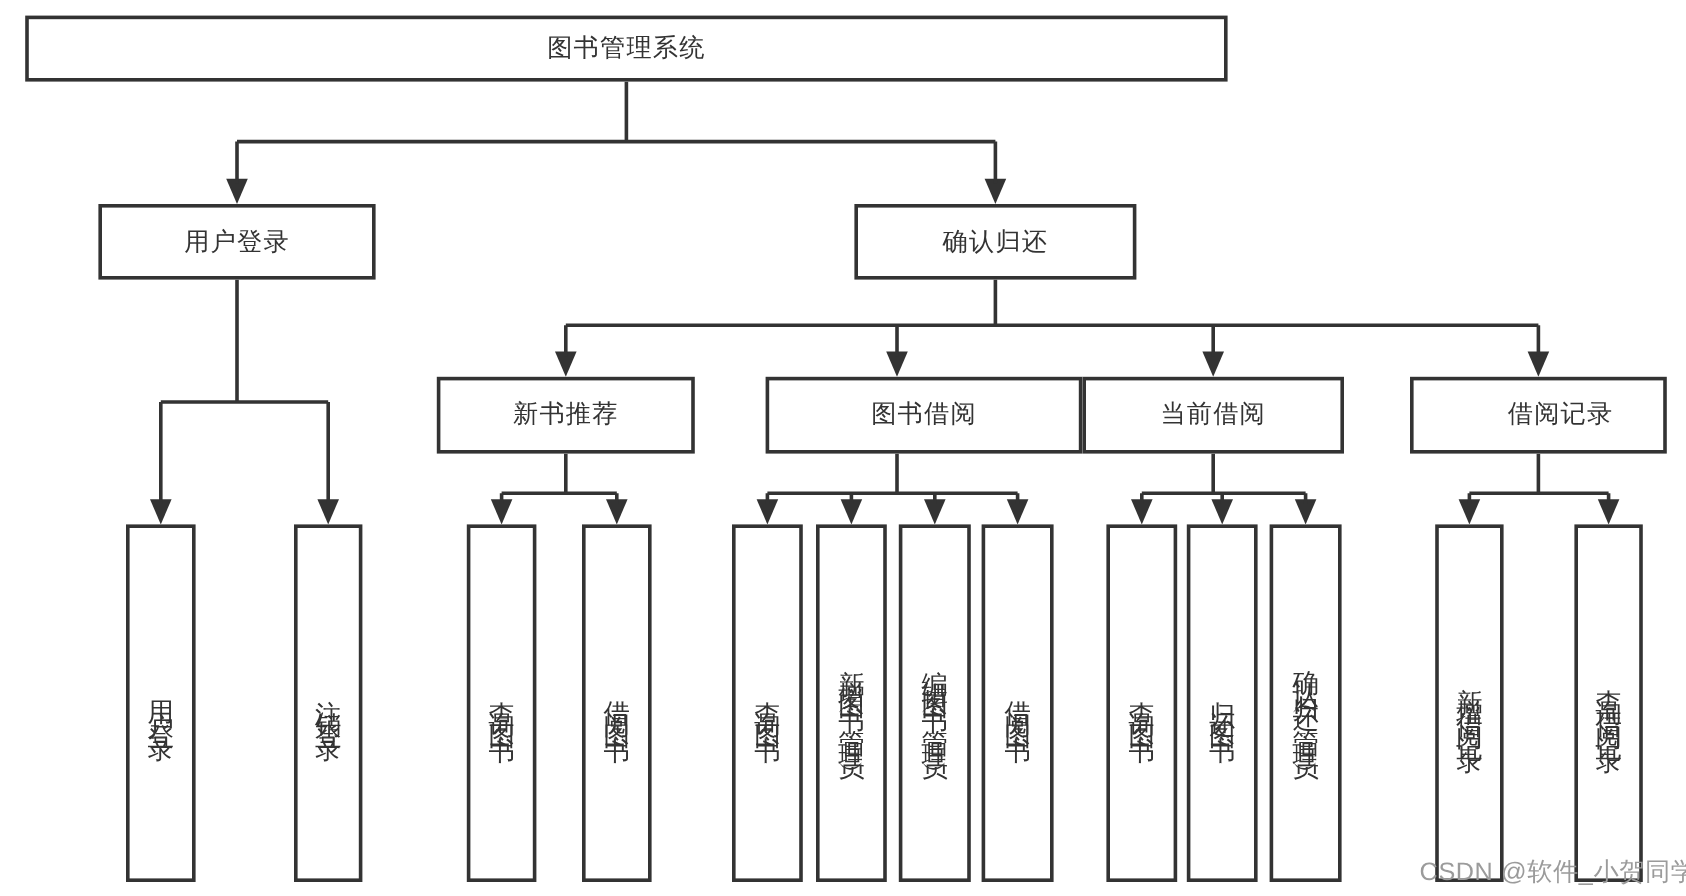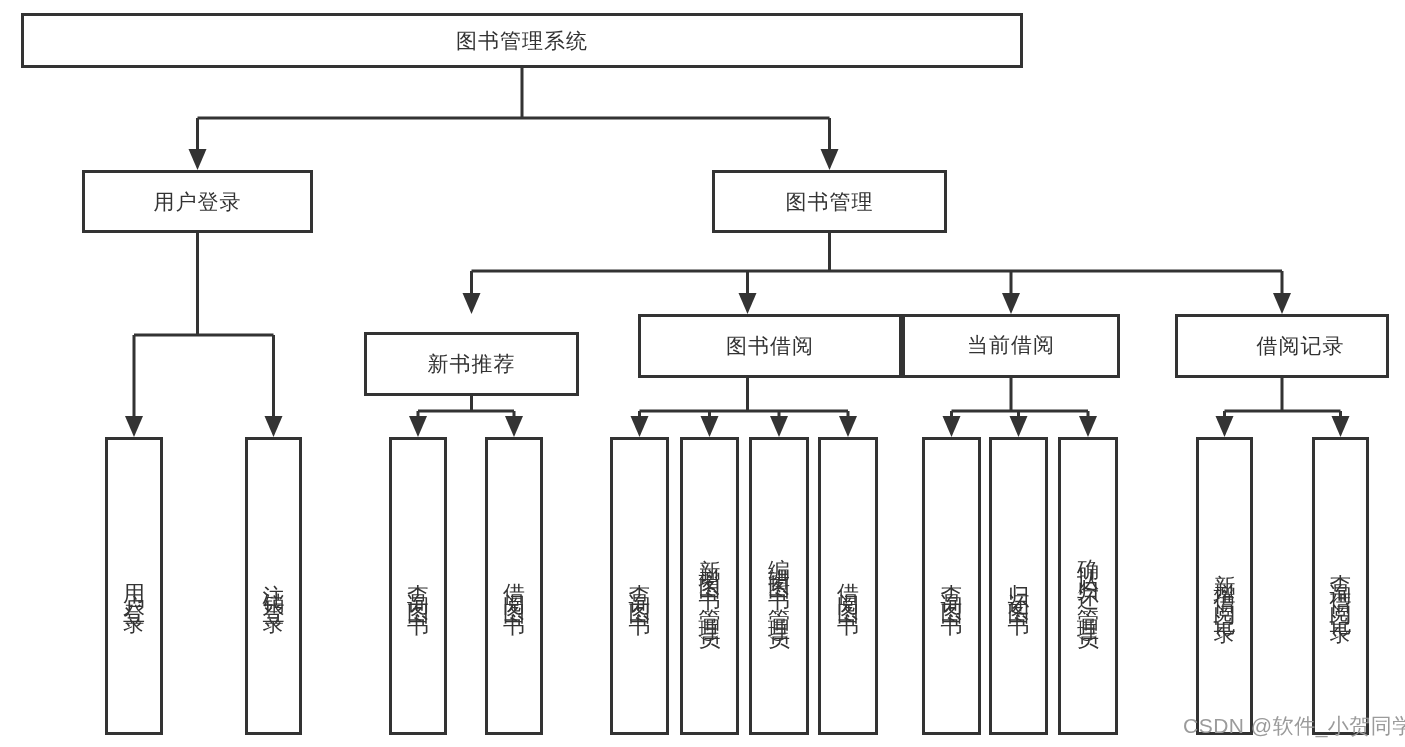--- a/index.html
+++ b/index.html
@@ -83,22 +83,22 @@
       <polygon points="942.5,416 960.5,416 951.5,437" fill="#333333"></polygon>
       <polygon points="1009.5,416 1027.5,416 1018.5,437" fill="#333333"></polygon>
       <polygon points="1079,416 1097,416 1088,437" fill="#333333"></polygon>
       <path d="M1011,378 V411 M951.5,411 H1088 M951.5,411 V420 M1018.5,411 V420 M1088,411 V420" fill="none" stroke="#333333" stroke-width="3"></path>
       <polygon points="1215.5,416 1233.5,416 1224.5,437" fill="#333333"></polygon>
       <polygon points="1331.5,416 1349.5,416 1340.5,437" fill="#333333"></polygon>
       <path d="M1282,378 V411 M1224.5,411 H1340.5 M1224.5,411 V420 M1340.5,411 V420" fill="none" stroke="#333333" stroke-width="3"></path>
     </svg>
   <div class="node h" style="left: 21px; top: 13px; width: 1002px; height: 55px; border-color: rgb(51, 51, 51); color: rgb(51, 51, 51); background: rgb(255, 255, 255);">图书管理系统</div>
     <div class="node h" style="left: 82px; top: 170px; width: 231px; height: 63px; border-color: rgb(51, 51, 51); color: rgb(51, 51, 51); background: rgb(255, 255, 255);">用户登录</div>
-    <div class="node h" style="left: 712px; top: 170px; width: 235px; height: 63px; border-color: rgb(51, 51, 51); color: rgb(51, 51, 51); background: rgb(255, 255, 255);">图书管理</div>
-    <div class="node h" style="left: 364px; top: 332px; width: 215px; height: 64px; border-color: rgb(51, 51, 51); color: rgb(51, 51, 51); background: rgb(255, 255, 255);">新书推荐</div>
+    <div class="node h" style="left: 712px; top: 170px; width: 235px; height: 63px; border-color: rgb(51, 51, 51); color: rgb(51, 51, 51); background: rgb(255, 255, 255);">确认归还</div>
+    <div class="node h" style="left: 364px; top: 314px; width: 215px; height: 64px; border-color: rgb(51, 51, 51); color: rgb(51, 51, 51); background: rgb(255, 255, 255);">新书推荐</div>
     <div class="node h" style="left: 638px; top: 314px; width: 264px; height: 64px; border-color: rgb(51, 51, 51); color: rgb(51, 51, 51); background: rgb(255, 255, 255);">图书借阅</div>
     <div class="node h" style="left: 902px; top: 314px; width: 218px; height: 64px; border-color: rgb(51, 51, 51); color: rgb(51, 51, 51); background: rgb(255, 255, 255); font-family: Liberation Serif, serif;">当前借阅</div>
     <div class="node h" style="left: 1175px; top: 314px; width: 214px; height: 64px; border-color: rgb(51, 51, 51); color: rgb(51, 51, 51); background: rgb(255, 255, 255); padding-left: 37px;">借阅记录</div>
     <div class="node v" style="left: 105px; top: 437px; width: 58px; height: 298px; border-color: rgb(51, 51, 51); color: rgb(51, 51, 51); background: rgb(255, 255, 255);">用户登录</div>
     <div class="node v" style="left: 245px; top: 437px; width: 57px; height: 298px; border-color: rgb(51, 51, 51); color: rgb(51, 51, 51); background: rgb(255, 255, 255);">注销登录</div>
     <div class="node v" style="left: 389px; top: 437px; width: 58px; height: 298px; border-color: rgb(51, 51, 51); color: rgb(51, 51, 51); background: rgb(255, 255, 255);">查询图书</div>
     <div class="node v" style="left: 485px; top: 437px; width: 58px; height: 298px; border-color: rgb(51, 51, 51); color: rgb(51, 51, 51); background: rgb(255, 255, 255);">借阅图书</div>
     <div class="node v" style="left: 610px; top: 437px; width: 59px; height: 298px; border-color: rgb(51, 51, 51); color: rgb(51, 51, 51); background: rgb(255, 255, 255);">查询图书</div>
     <div class="node v" style="left: 680px; top: 437px; width: 59px; height: 298px; border-color: rgb(51, 51, 51); color: rgb(51, 51, 51); background: rgb(255, 255, 255);">新增图书（管理员）</div>
     <div class="node v" style="left: 749px; top: 437px; width: 60px; height: 298px; border-color: rgb(51, 51, 51); color: rgb(51, 51, 51); background: rgb(255, 255, 255);">编辑图书（管理员）</div>

